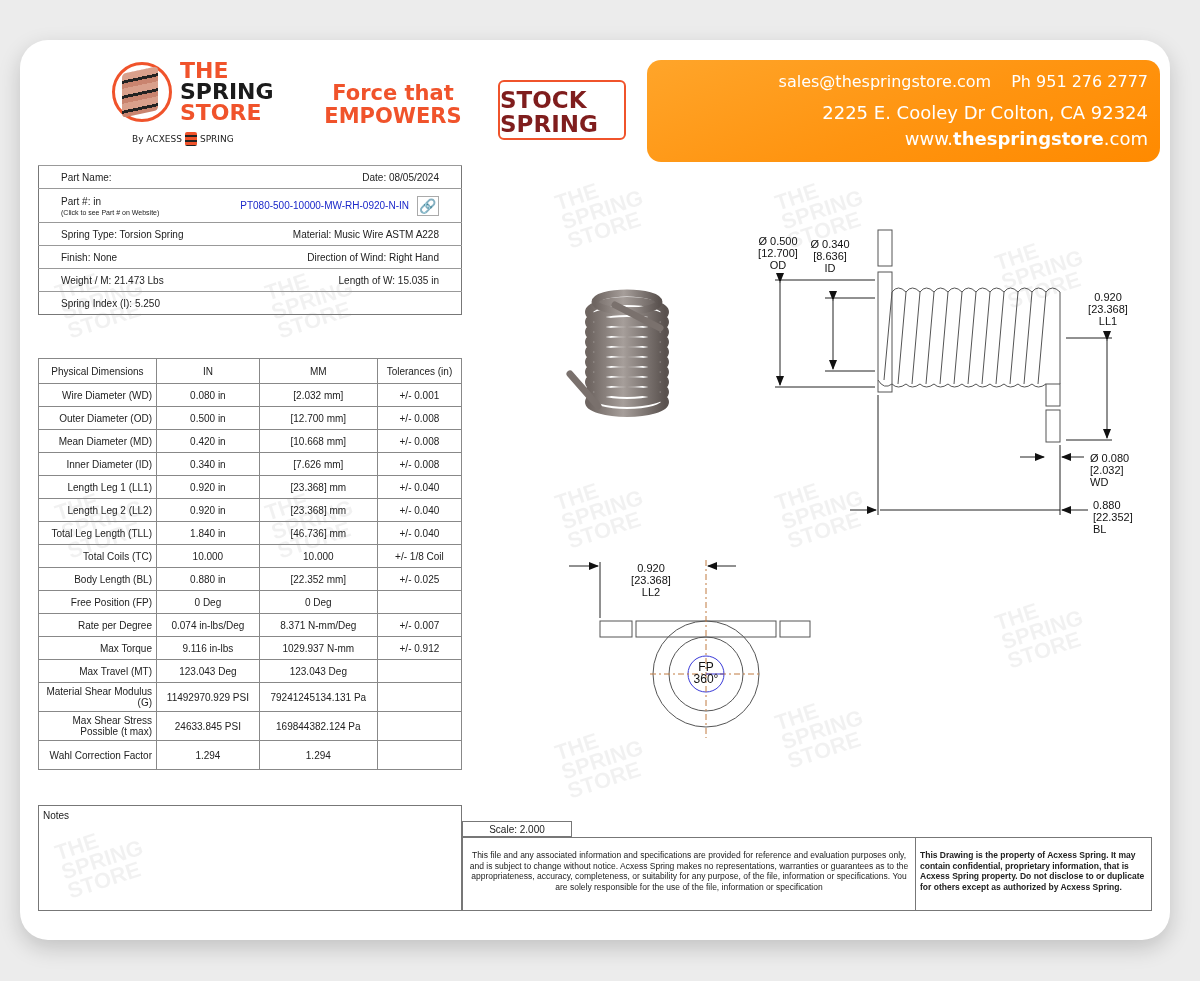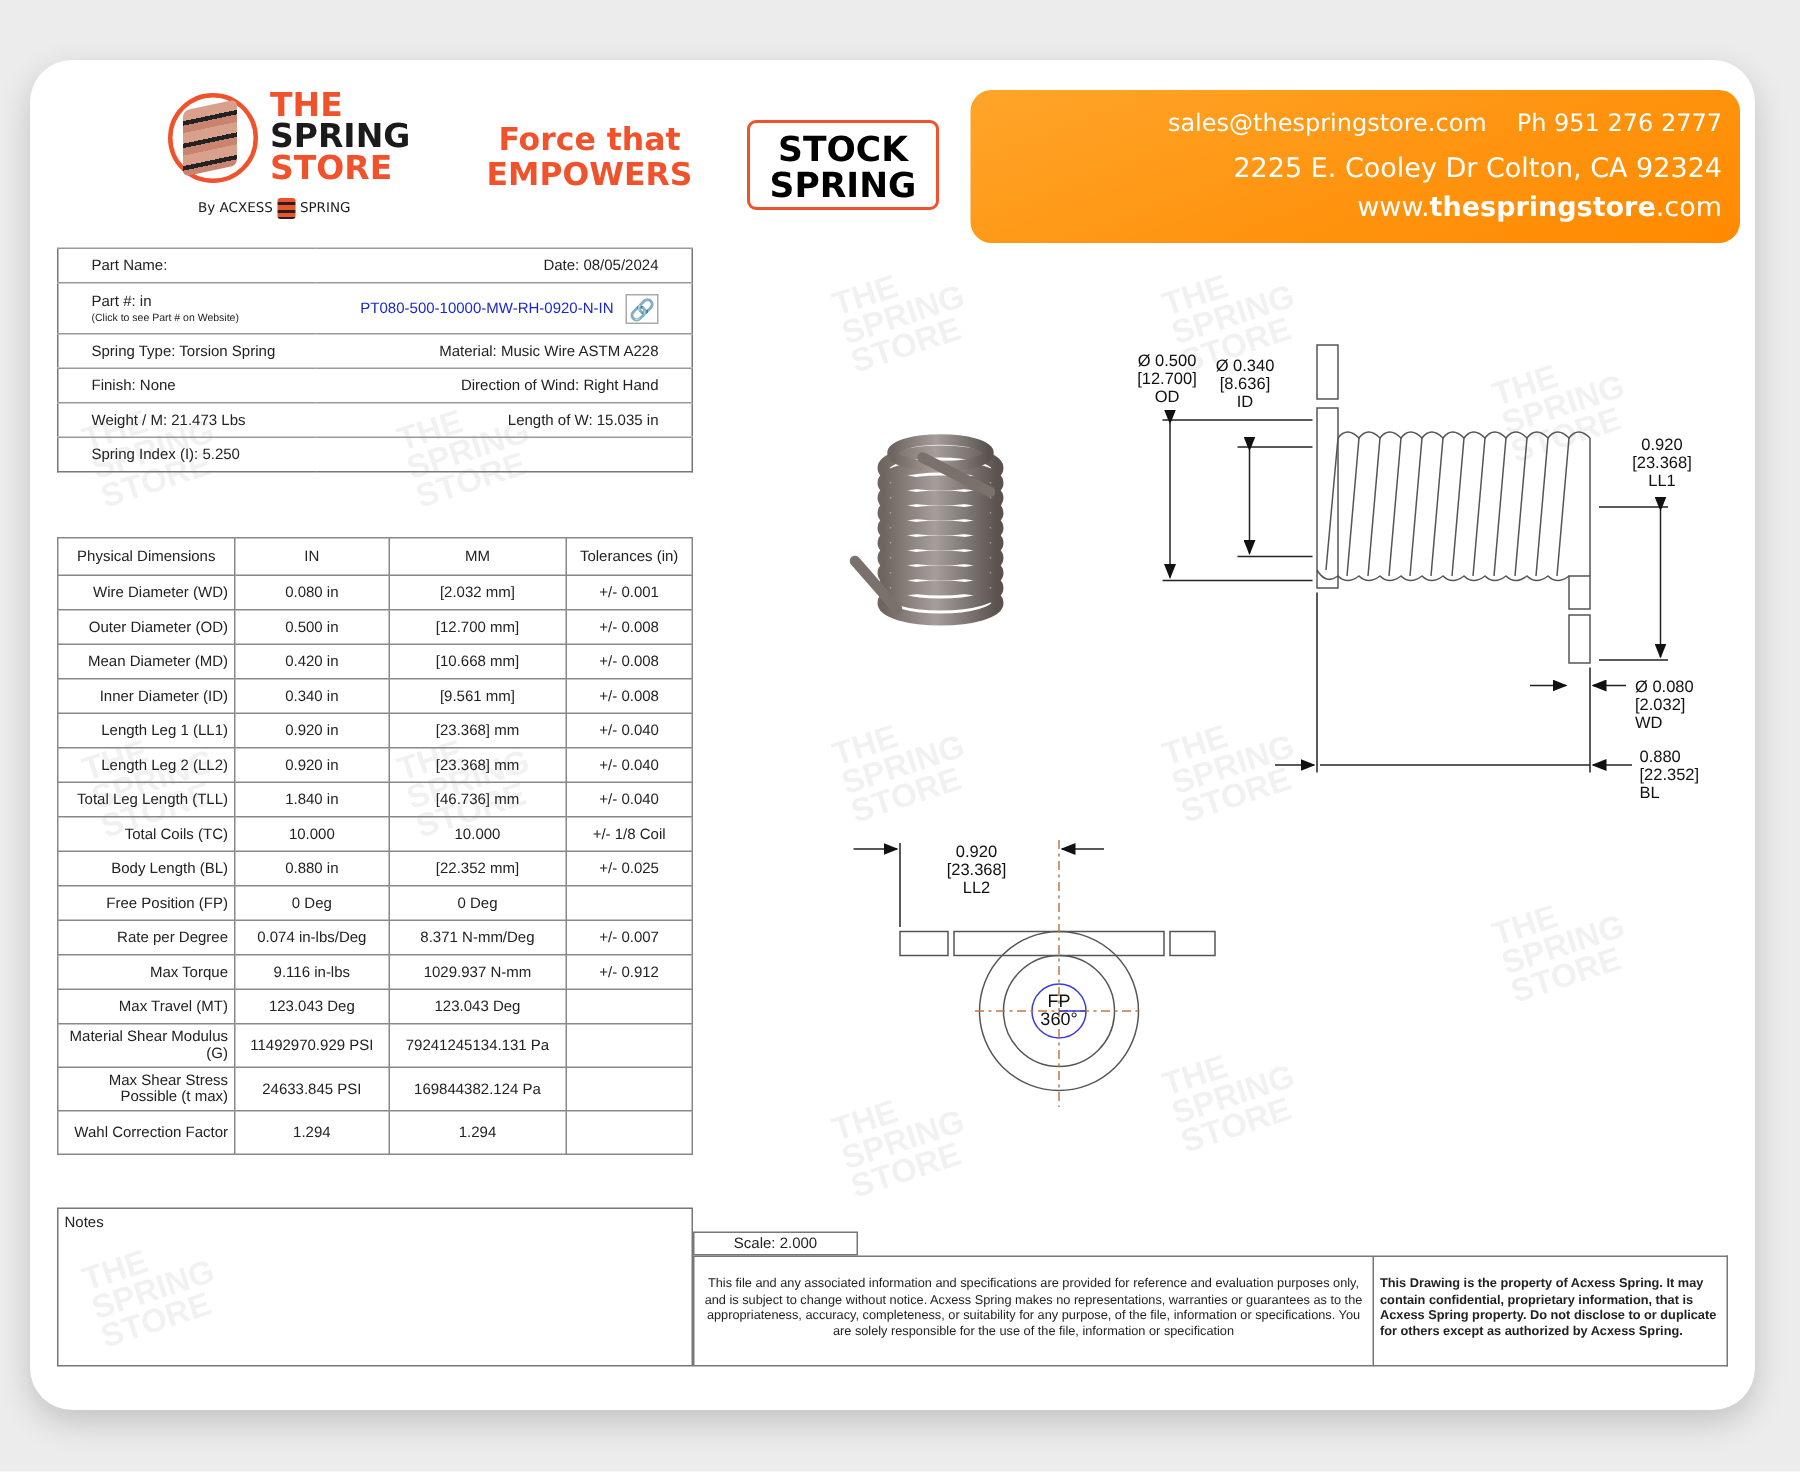--- a/index.html
+++ b/index.html
@@ -26,21 +26,21 @@
   .logo-circle { position:absolute; left:0; top:4px; width:60px; height:60px; border-radius:50%; border:3px solid #f0532b; box-sizing:border-box; }
   .logo-coil { position:absolute; left:10px; top:12px; width:36px; height:44px;
     background:repeating-linear-gradient(180deg,#d9a08c 0 7px,#222 7px 10px,#c9846f 10px 15px); transform:skewY(-12deg); border-radius:4px;}
   .logo-text { position:absolute; left:68px; top:2px; font-weight:900; font-size:22px; line-height:21px; color:#f0532b; font-family:"DejaVu Sans", sans-serif; }
   .logo-text .dark { color:#1b1b1b; }
   .logo-by { position:absolute; left:20px; top:74px; font-size:9px; font-weight:normal; color:#1b1b1b; font-family:"DejaVu Sans", sans-serif; white-space:nowrap;}
   .logo-by .mini { display:inline-block; width:12px; height:14px; background:repeating-linear-gradient(180deg,#f0532b 0 3px,#222 3px 5px); vertical-align:middle; margin:0 3px; border-radius:2px;}
   .tagline { position:absolute; left:298px; top:42px; width:150px; text-align:center; color:#f0532b; font-weight:bold; font-family:"DejaVu Sans", sans-serif; }
   .tagline .l1 { font-size:21px; line-height:22px; }
   .tagline .l2 { font-size:21px; line-height:24px; font-weight:900; }
-  .stock { position:absolute; left:478px; top:40px; width:128px; height:60px; border:2px solid #f0532b; border-radius:6px; box-sizing:border-box; color:#000000; font-weight:900; font-size:23px; line-height:24px; text-align:center; padding-top:6px; font-family:"DejaVu Sans", sans-serif;}
+  .stock { position:absolute; left:478px; top:40px; width:128px; height:60px; border:2px solid #f0532b; border-radius:6px; box-sizing:border-box; color:#7f1d1d; font-weight:900; font-size:23px; line-height:24px; padding-top:6px; font-family:"DejaVu Sans", sans-serif;}
   .contact { position:absolute; left:627px; top:20px; width:513px; height:102px; border-radius:14px;
     background:linear-gradient(160deg,#ffa52a 0%,#ff9410 55%,#ff8a00 100%); color:#fff; font-family:"DejaVu Sans", sans-serif; }
   .contact .row { position:absolute; right:12px; font-size:16px; white-space:nowrap; }
   .contact .r1 { top:12px; }
   .contact .r1 .ph { margin-left:20px; }
   .contact .r2 { top:42px; font-size:18px; }
   .contact .r3 { top:68px; font-size:18px; }
   .contact b { font-weight:bold; }
 
   
@@ -180,21 +180,21 @@
         </tr>
     <tr>
           <td class="lbl">Mean Diameter (MD)</td>
           <td class="c">0.420 in</td>
           <td class="c">[10.668 mm]</td>
           <td class="c">+/- 0.008</td>
         </tr>
     <tr>
           <td class="lbl">Inner Diameter (ID)</td>
           <td class="c">0.340 in</td>
-          <td class="c">[9.561 mm]</td>
+          <td class="c">[7.626 mm]</td>
           <td class="c">+/- 0.008</td>
         </tr>
     <tr>
           <td class="lbl">Length Leg 1 (LL1)</td>
           <td class="c">0.920 in</td>
           <td class="c">[23.368] mm</td>
           <td class="c">+/- 0.040</td>
         </tr>
     <tr>
           <td class="lbl">Length Leg 2 (LL2)</td>

